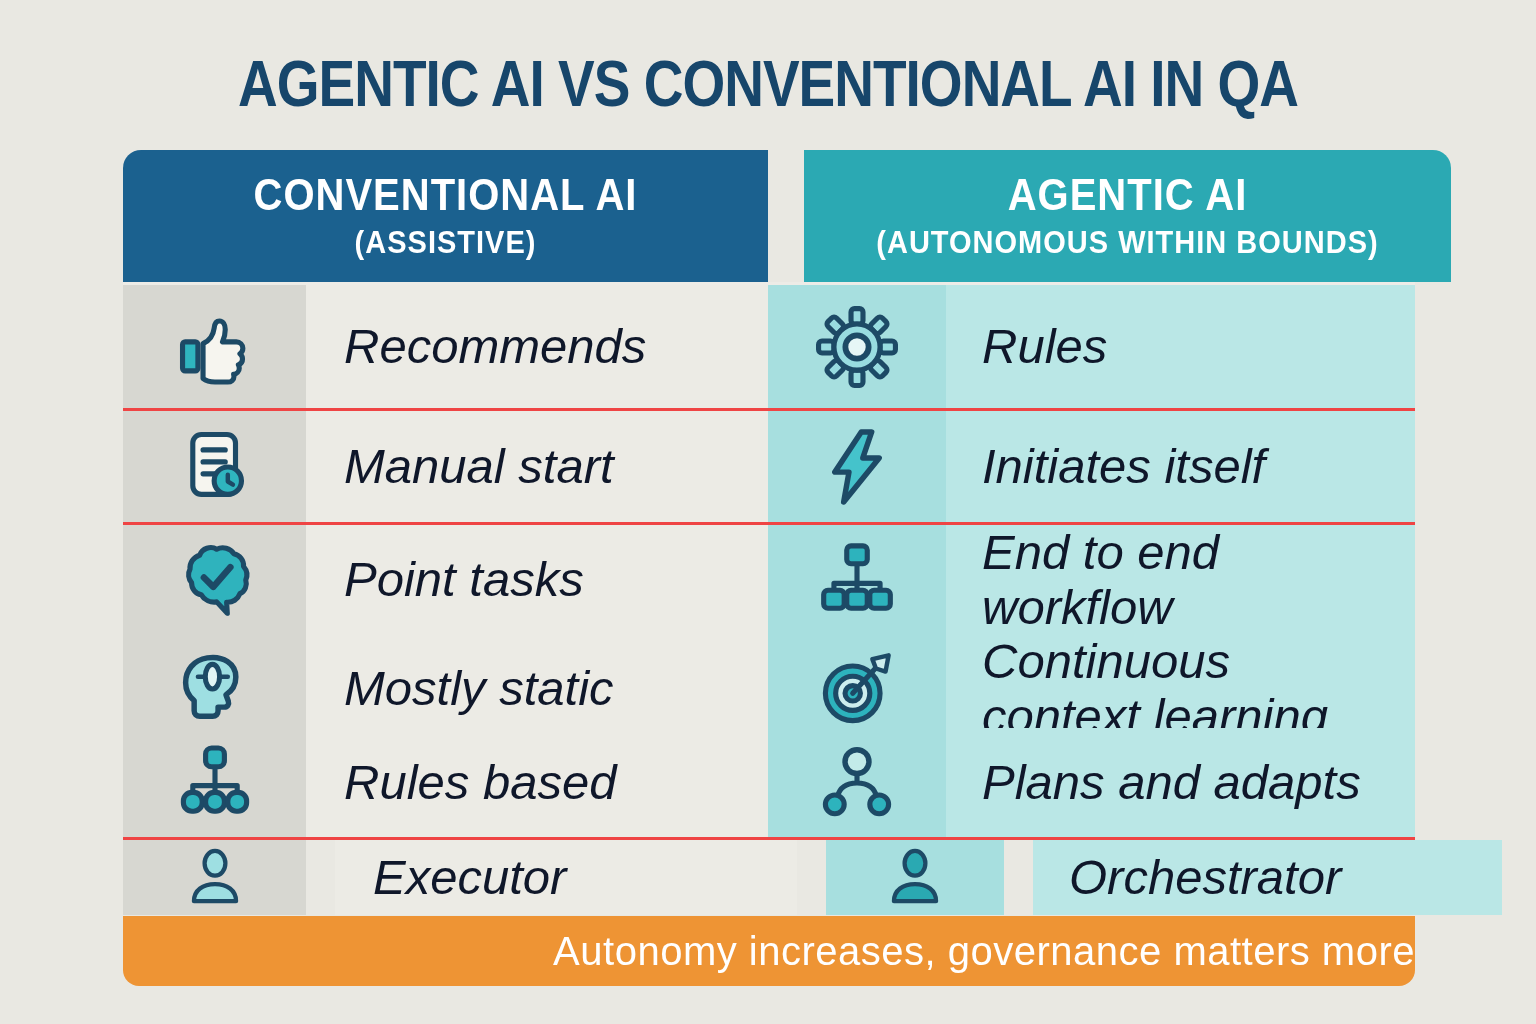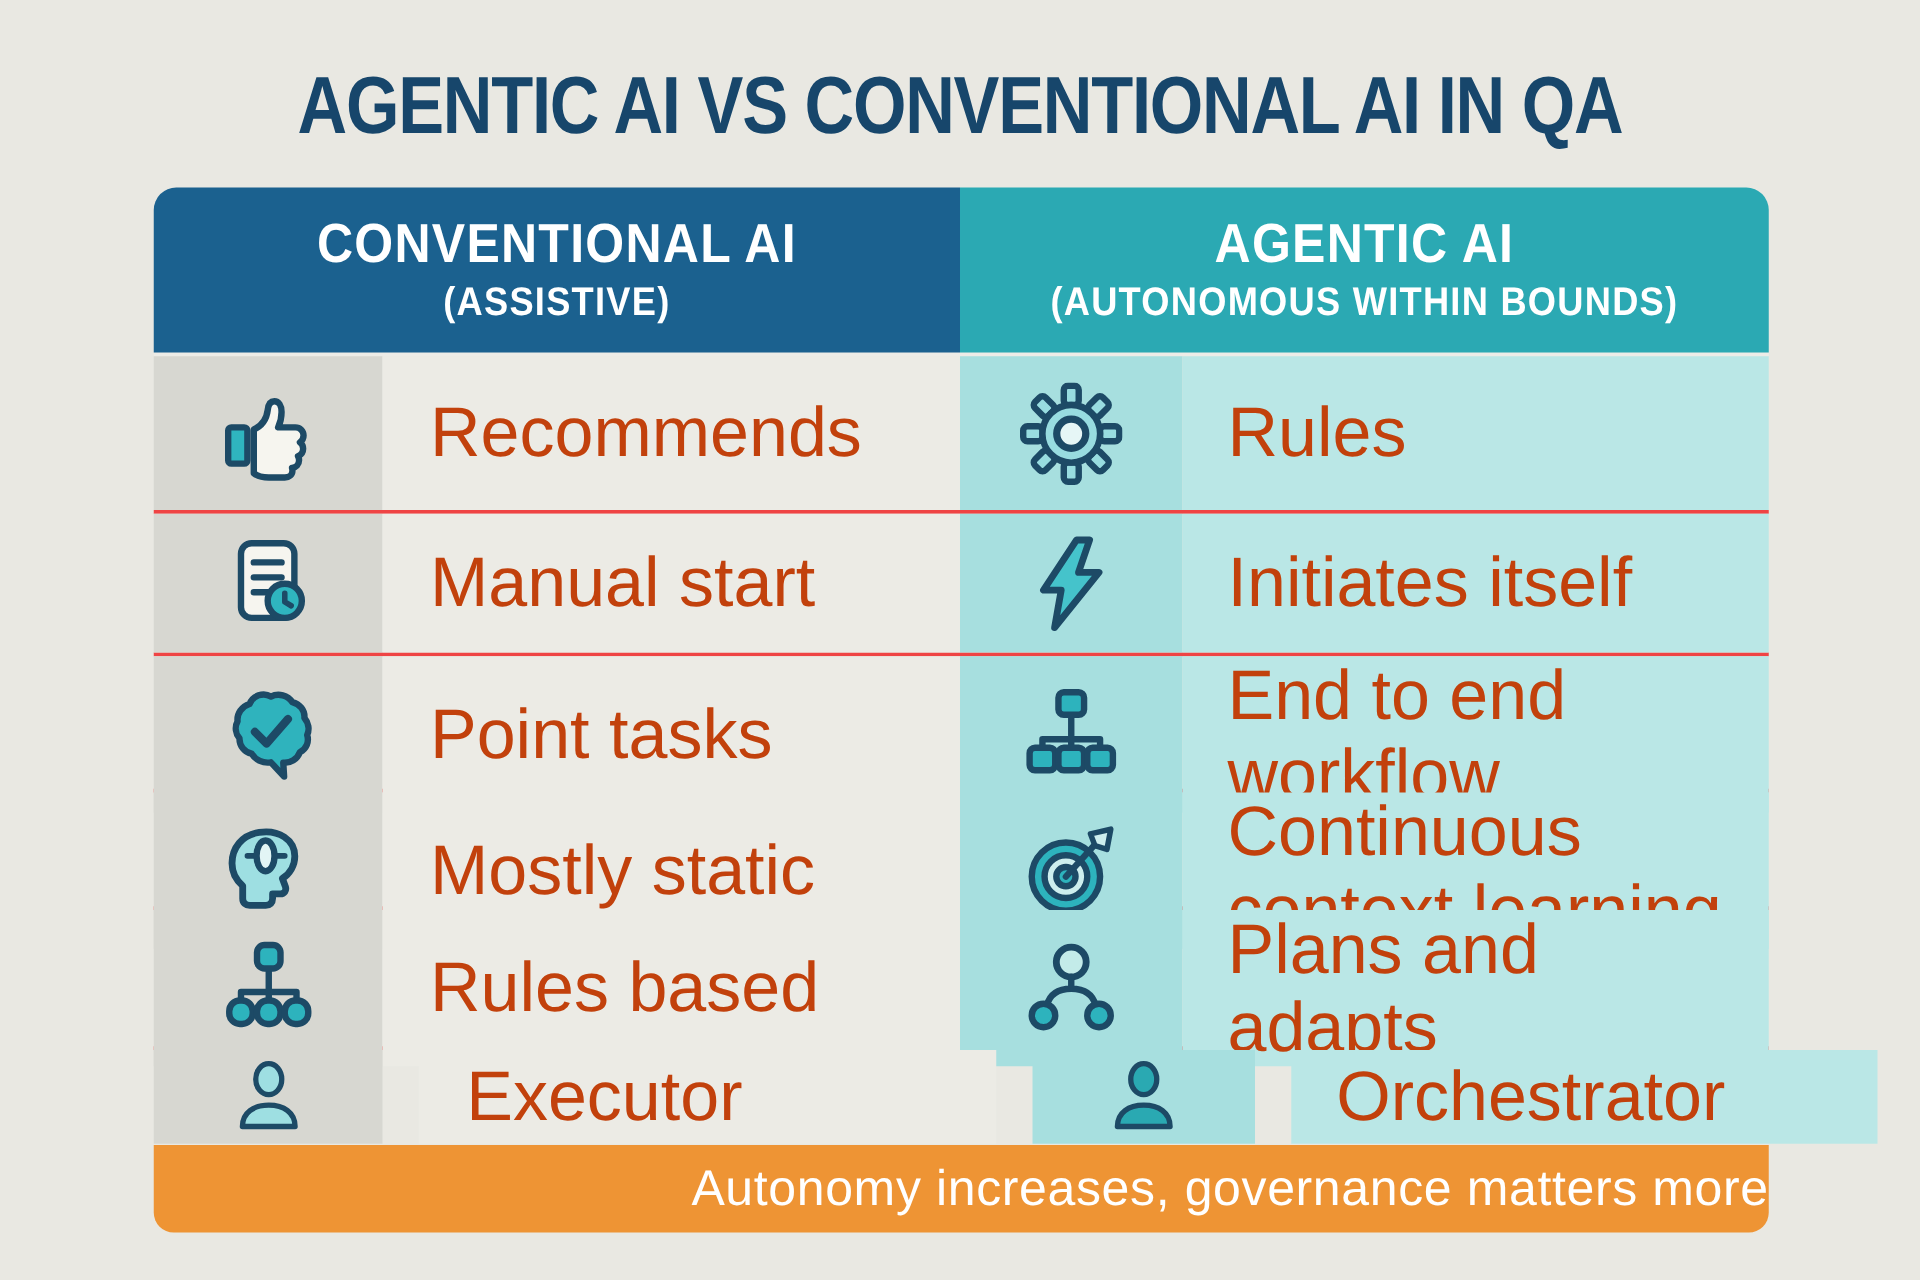--- a/index.html
+++ b/index.html
@@ -12,41 +12,42 @@
   .title{
     position:absolute; top:52px; left:0; width:100%;
     text-align:center; font-size:55px; font-weight:bold;
     color:#17466b; letter-spacing:-1px;
     transform:scaleY(1.18); transform-origin:center;
   }
   .table{ position:absolute; left:123px; top:150px; width:1292px; }
   .thead{
     display:grid; grid-template-columns:645px 647px; height:135px;
     border-bottom:3px solid #edece7;
+    gap:36px;
   }
   .th{ display:flex; flex-direction:column; justify-content:center; align-items:center; color:#fff; }
   .th-left{ background:#1b618f; border-radius:18px 0 0 0; }
   .th-right{ background:#2ba9b3; border-radius:0 18px 0 0; }
   .th-title{ font-size:40px; font-weight:bold; letter-spacing:1px; transform:scaleY(1.1); }
   .th-sub{ font-size:29px; font-weight:bold; letter-spacing:1px; margin-top:8px; transform:scaleY(1.1); }
   .row{ display:grid; grid-template-columns:183px 462px 178px 469px; }
   .row + .row{ border-top:3px solid #ef4444; }
   .row:nth-child(1){ height:123px; }
   .row:nth-child(2){ height:114px; }
   .row:nth-child(3){ height:109px; }
   .row:nth-child(4){ height:94px; }
   .row:nth-child(5){ height:112px; }
   .row:nth-child(6){ height:78px;gap:29px; }
   .cell{ display:flex; align-items:center; }
   .icon-cell{ justify-content:center; }
   .c1{ background:#d7d7d1; }
   .c2{ background:#ecebe5; padding-left:38px; padding-right:20px; }
   .c3{ background:#a7dfdf; }
   .c4{ background:#bae7e6; padding-left:36px; padding-right:24px; }
-  .label{ font-size:56px; color:#c2410c; line-height:1.12; }
+  .label{ font-size:49px; color:#0f172a; line-height:1.12;font-style:italic; }
   .icon-cell svg{ width:82px; height:82px; }
   .row:nth-child(6) .icon-cell svg{ width:64px; height:64px; }
   .banner{
     position:absolute; left:123px; top:916px; width:1292px; height:70px;
     background:#ee9434; border-radius:0 0 16px 16px;
     display:flex; align-items:center; justify-content:flex-end;
   }
   .banner-text{ color:#ffffff; font-size:40px; letter-spacing:0.5px; }
   svg *{ vector-effect:none; }
 </style>

